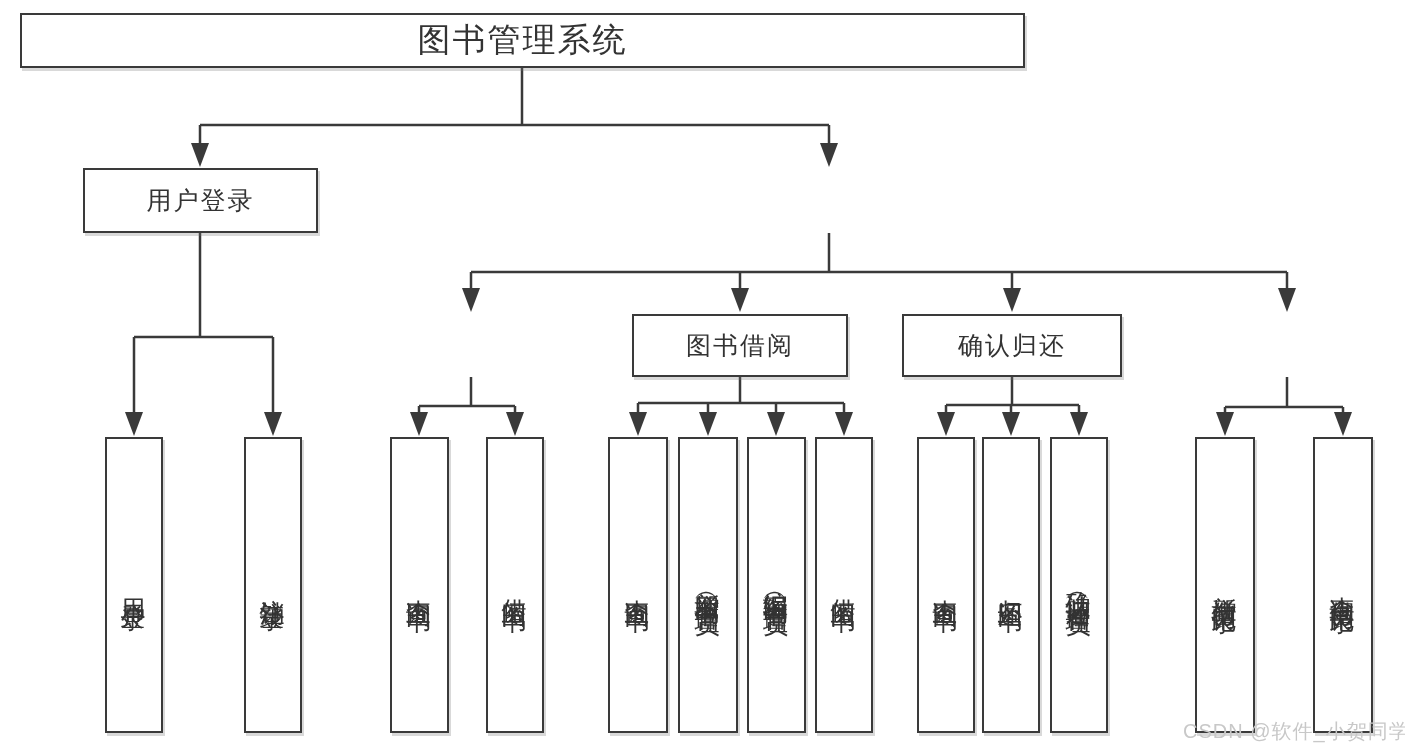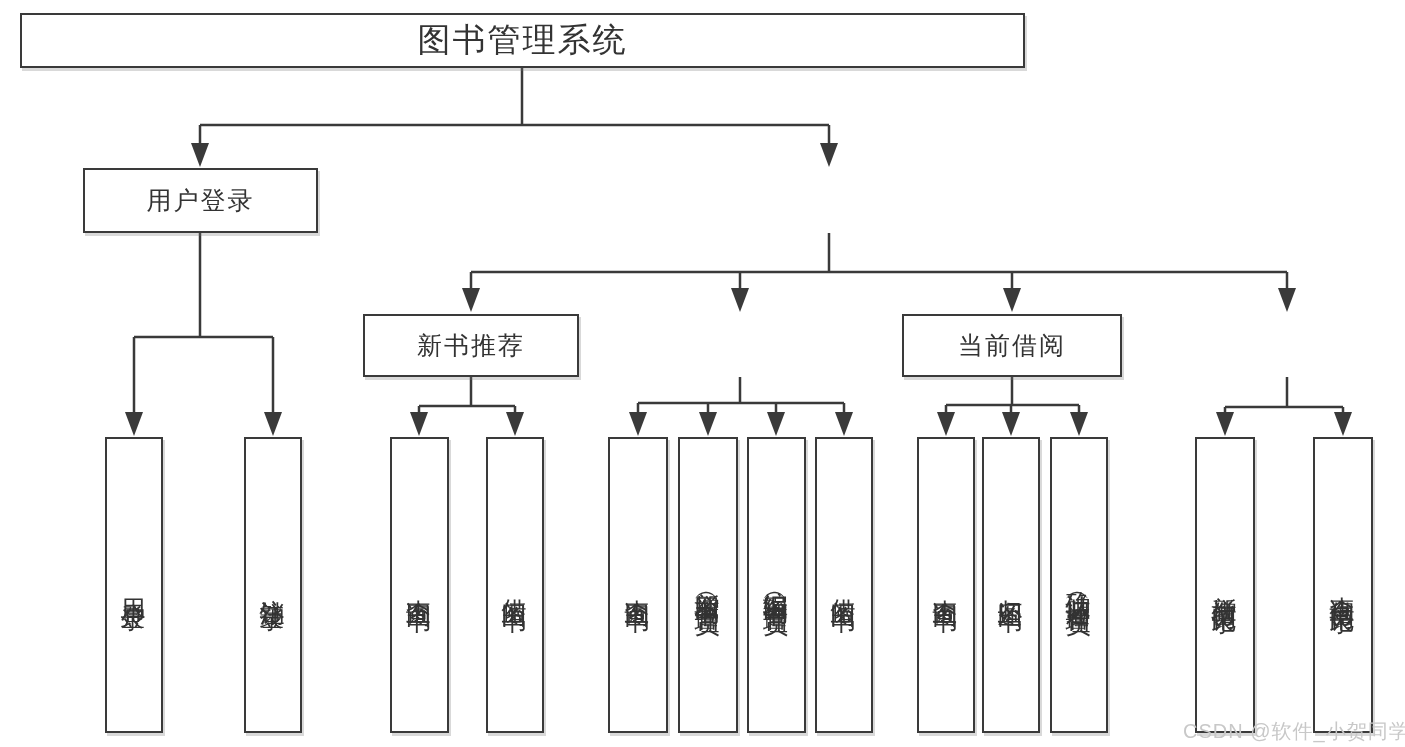--- a/index.html
+++ b/index.html
@@ -105,25 +105,25 @@
   </svg>
 
   <div class="node h root" style="left:20px;top:13px;width:1005px;height:55px;">
     <span>图书管理系统</span>
   </div>
 
   <div class="node h" style="left:83px;top:168px;width:235px;height:65px;">
     <span>用户登录</span>
   </div>
 
-  <div class="node h" style="left:363px;top:314px;width:216px;height:63px;">
-    <span>新书推荐</span>
+  <div class="node h" style="left:632px;top:314px;width:216px;height:63px;">
+    <span>图书借阅</span>
   </div>
   <div class="node h" style="left:902px;top:314px;width:220px;height:63px;">
-    <span>当前借阅</span>
+    <span>确认归还</span>
   </div>
 
   <div class="node v" style="left:105px;top:437px;width:58px;height:296px;">
     <span>用户登录</span>
   </div>
   <div class="node v" style="left:244px;top:437px;width:58px;height:296px;">
     <span>注销登录</span>
   </div>
 
   <div class="node v" style="left:390px;top:437px;width:59px;height:296px;">

